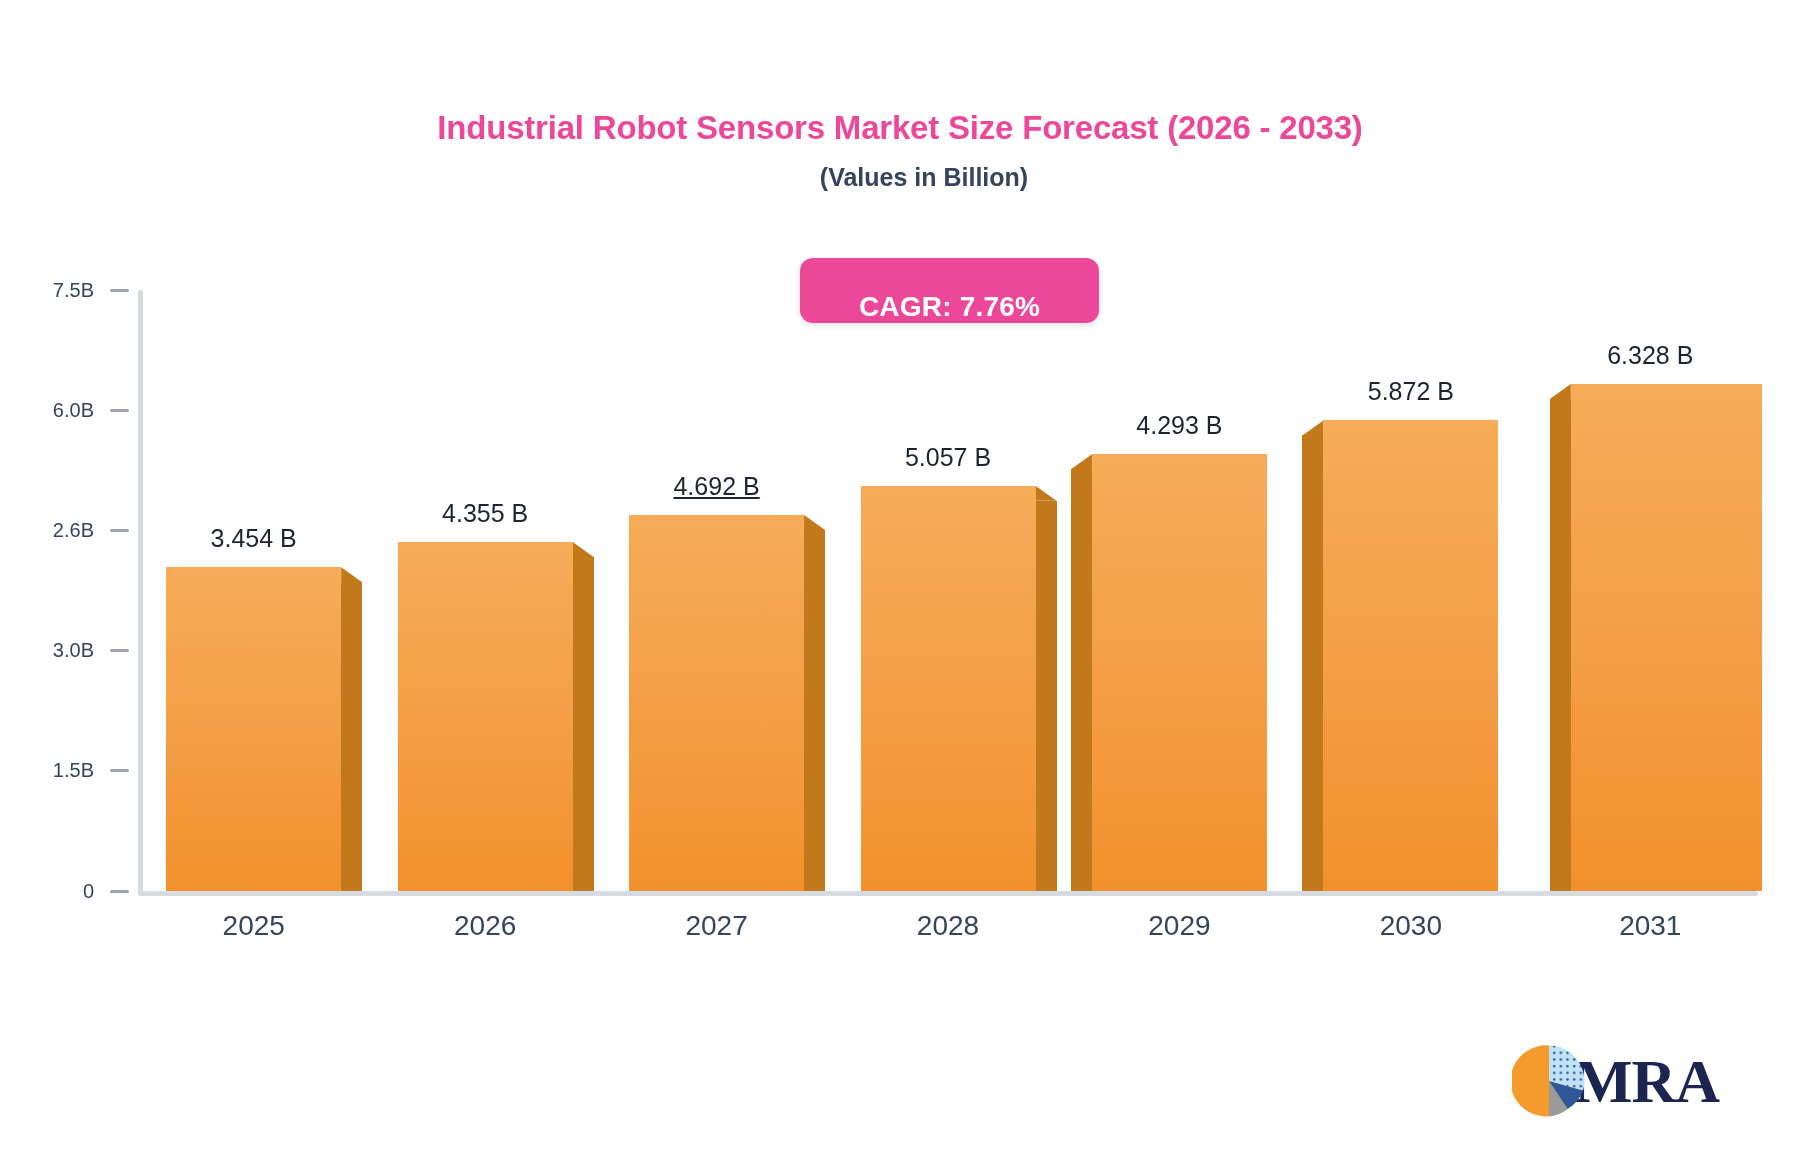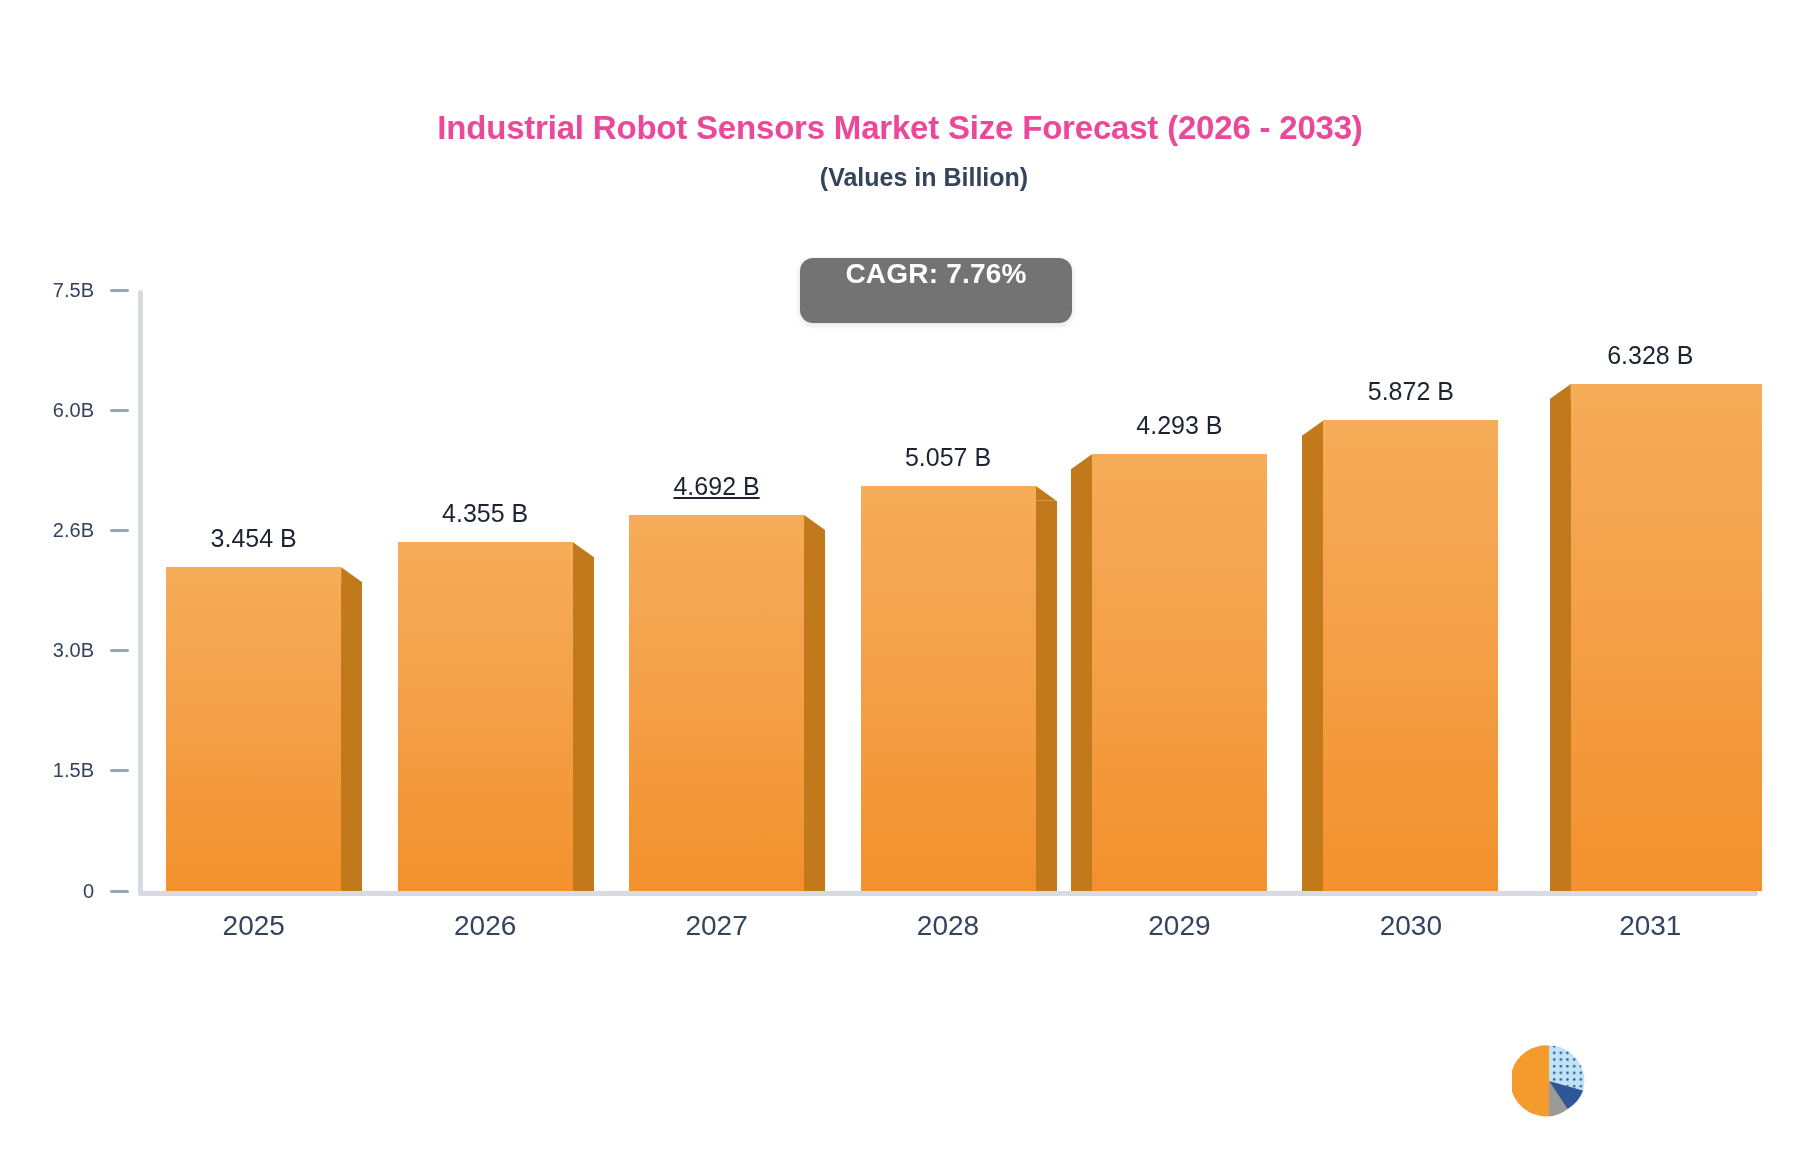--- a/index.html
+++ b/index.html
@@ -45,27 +45,27 @@
     color: #33445c;
     line-height: 1.2;
     padding-left: 48px;
   }
 
   
   .cagr-badge {
     position: absolute;
     left: 800px;
     top: 258px;
-    width: 272px;
+    width: 299px;
     height: 65px;
     border-radius: 13px;
-    background: #737373;
+    background: #ec4899;
     box-shadow: 0 2px 6px rgba(0,0,0,0.13);
     display: flex;
-    align-items: flex-start;
+    align-items: flex-end;
     justify-content: center;
     color: #ffffff;
     font-size: 28px;
     font-weight: bold;
     letter-spacing: 0.2px;
   }
 
   
   .plot {
     position: absolute;
@@ -332,15 +332,16 @@
             <rect width="9" height="9" fill="#BFE3F5"></rect>
             <circle cx="3" cy="3" r="1.7" fill="#2D5796"></circle>
           </pattern>
         </defs>
         <path d="M50 50 L50 2 A48 48 0 1 0 88 73 Z" fill="#F59B2E"></path>
         <path d="M50 50 L96 63 A48 48 0 0 0 50 2 Z" fill="url(#dots)"></path>
         <path d="M50 50 L96 63 A48 48 0 0 1 75 88 Z" fill="#2D5796"></path>
         <path d="M50 50 L75 88 A48 48 0 0 1 50 98 Z" fill="#9A9A9A"></path>
       </svg>
     </div>
+    <div class="logo-text">MRA</div>
   </div>
 
 </div>
 
 </body></html>

